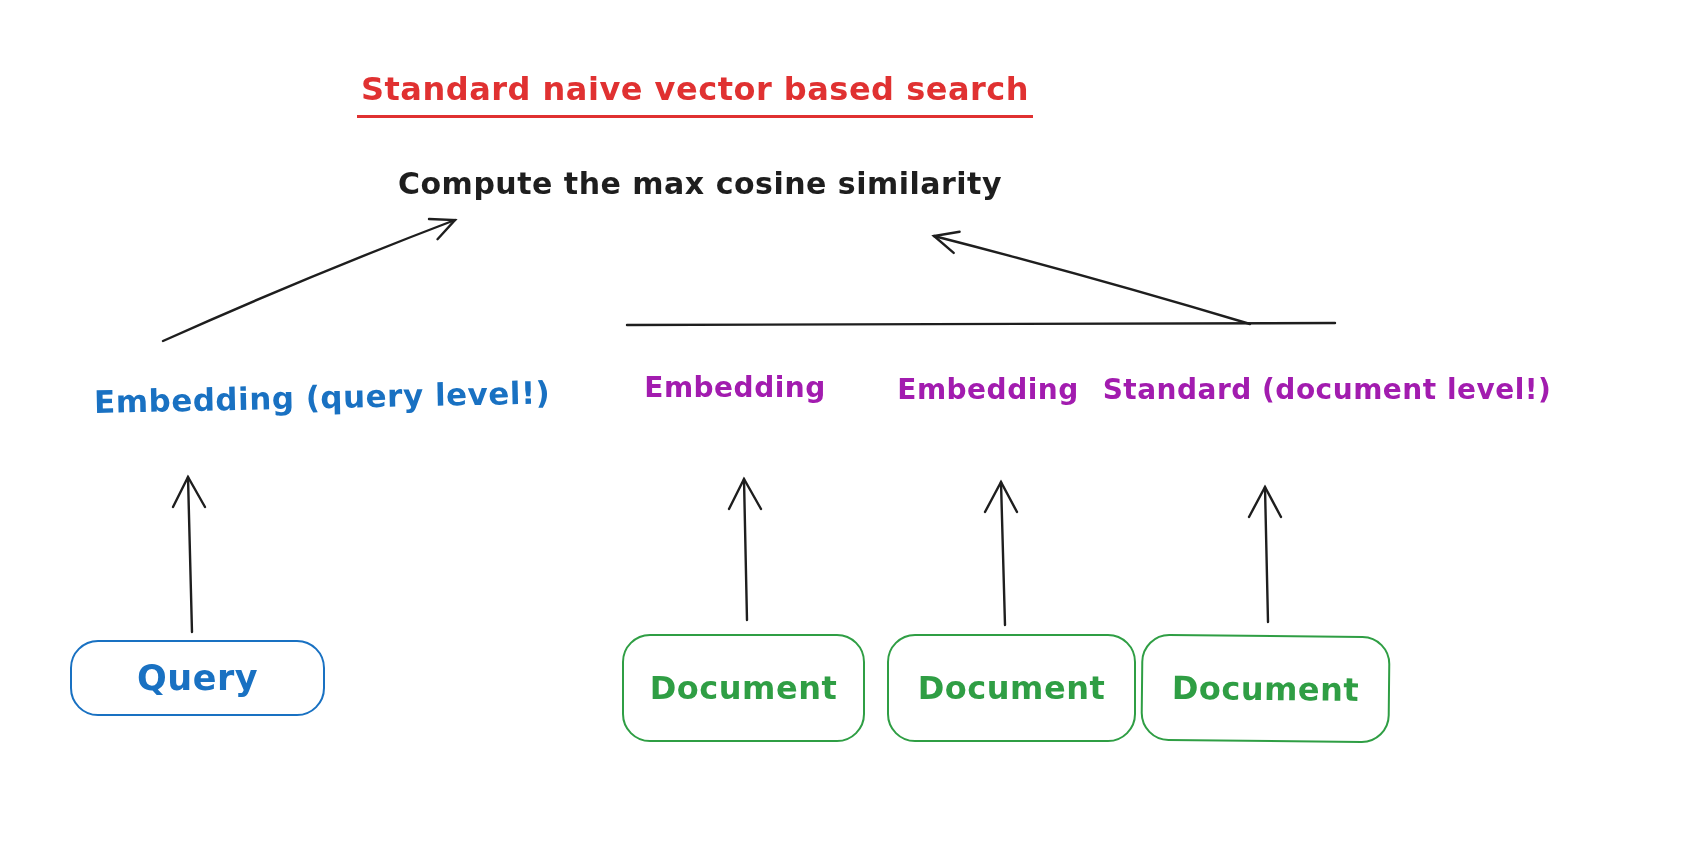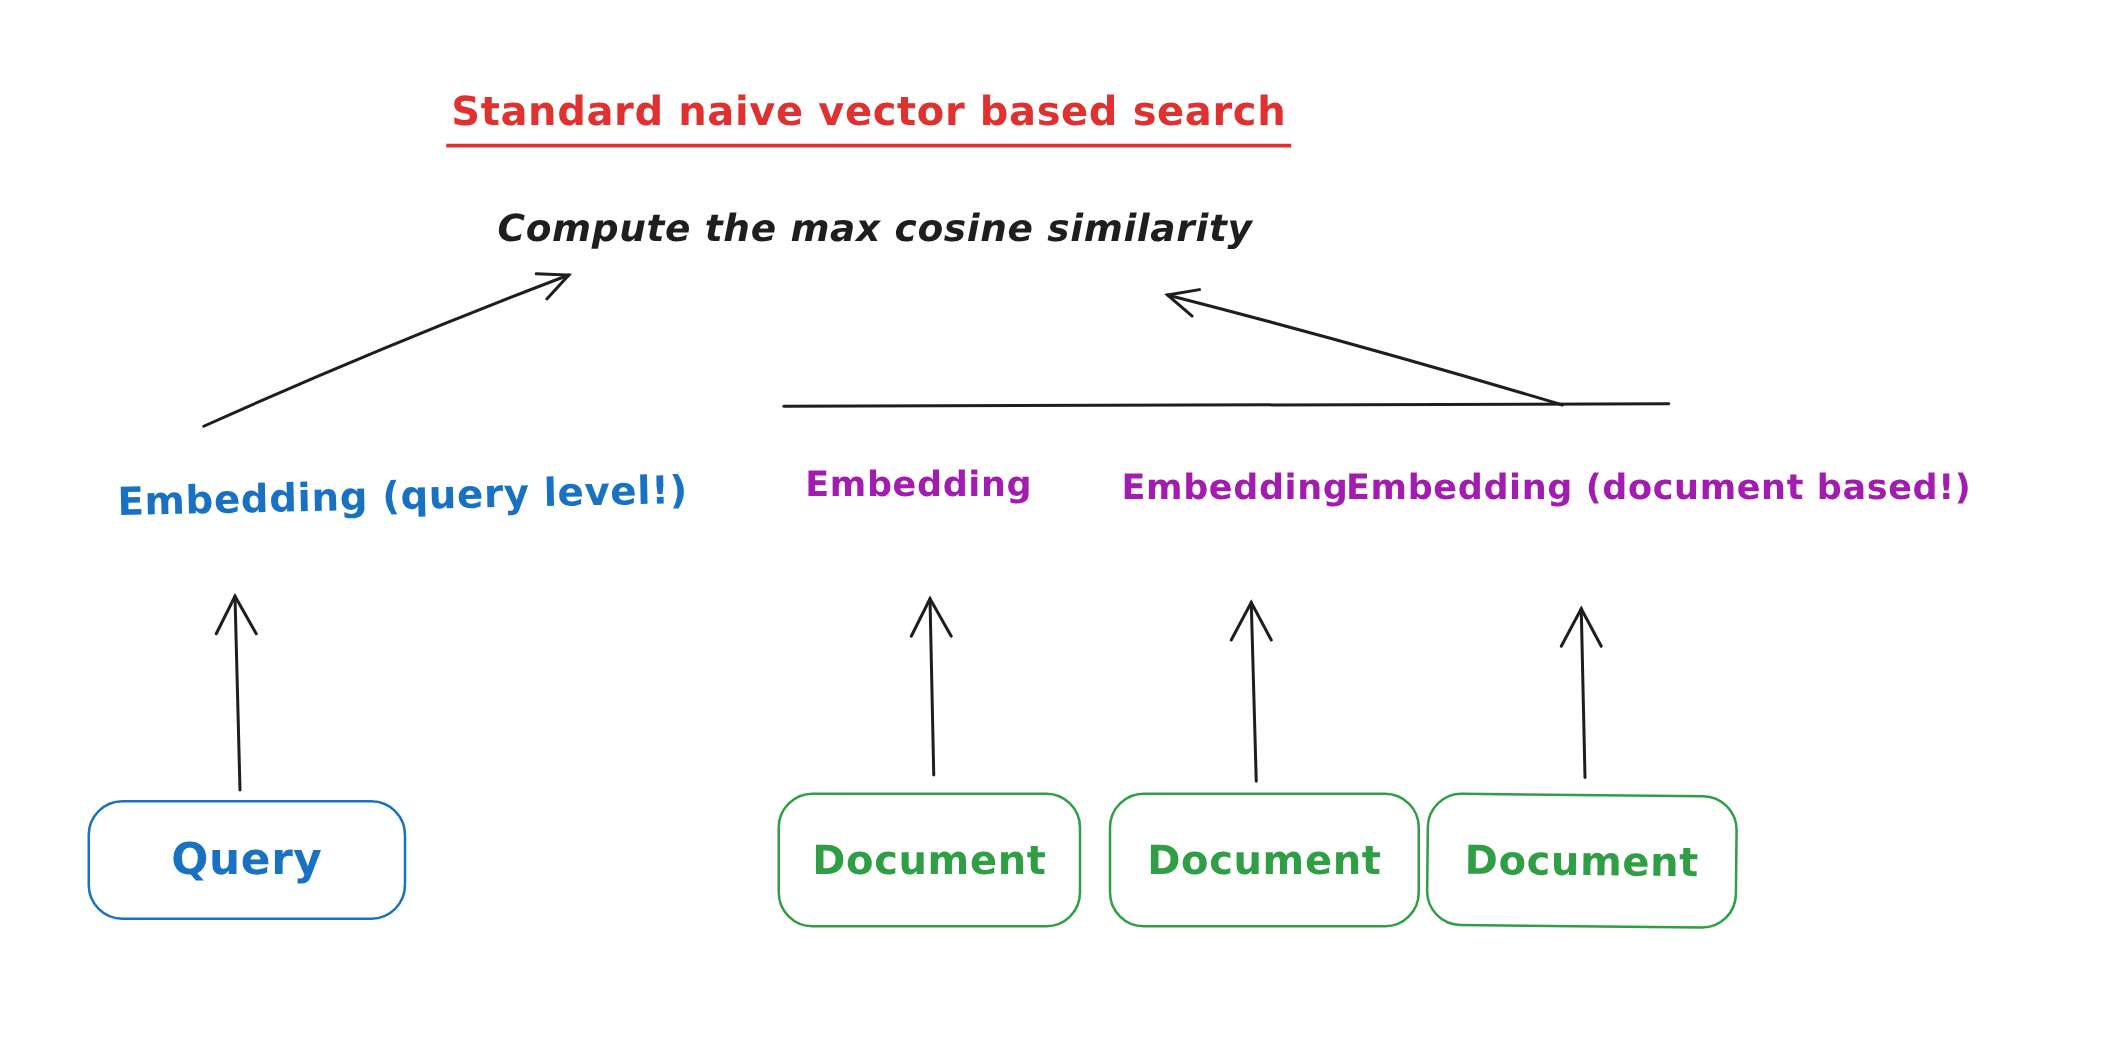--- a/index.html
+++ b/index.html
@@ -19,21 +19,20 @@
     color:#e03131;
     padding:0 4px 7px 4px;
     border-bottom:3px solid #e03131;
     letter-spacing:0.5px;
   }
   .compute{
     left:700px;top:166px;
     font-size:30px;font-weight:bold;
     color:#1e1e1e;
     letter-spacing:0.5px;
-    font-style:italic;
   }
   .emb-label{font-weight:bold;letter-spacing:0.5px;}
   .emb-blue{
     left:94px;top:384px;
     font-size:31px;color:#1971c2;
     transform:rotate(-1.2deg);
     transform-origin:left center;
   }
   .emb-green{font-size:28px;color:#a21caf;}
   .emb-g1{left:735px;top:371px;}
@@ -42,21 +41,21 @@
   .node{
     position:absolute;
     background:#ffffff;
     display:flex;align-items:center;justify-content:center;
     border-radius:28px;
     box-sizing:border-box;
     font-weight:bold;letter-spacing:0.5px;
   }
   .node-blue{border:2.5px solid #1971c2;color:#1971c2;}
   .node-green{border:2.5px solid #2f9e44;color:#2f9e44;}
-  .query-box{left:70px;top:640px;width:255px;height:96px;font-size:35px;}
+  .query-box{left:70px;top:640px;width:255px;height:76px;font-size:35px;}
   .doc-box{font-size:32px;}
   .doc-1{left:622px;top:634px;width:243px;height:108px;}
   .doc-2{left:887px;top:634px;width:249px;height:108px;}
   .doc-3{left:1141px;top:635px;width:249px;height:107px;transform:rotate(0.6deg);}
   svg.arrows{position:absolute;left:0;top:0;pointer-events:none;}
   svg.arrows path, svg.arrows line{
     stroke:#1e1e1e;stroke-width:2.4;fill:none;stroke-linecap:round;
   }
 </style>
 </head>
@@ -104,21 +103,21 @@
   <div class="abs centered title">Standard naive vector based search</div>
 
   <div class="abs centered compute">Compute the max cosine similarity</div>
 
   <div class="abs emb-label emb-blue">Embedding (query level!)</div>
 
   <div class="abs centered emb-label emb-green emb-g1">Embedding</div>
 
   <div class="abs centered emb-label emb-green emb-g2">Embedding</div>
 
-  <div class="abs centered emb-label emb-green emb-g3">Embedding (document based!)</div>
+  <div class="abs centered emb-label emb-green emb-g3">Standard (document level!)</div>
 
   <div class="node node-blue query-box">
     <span>Query</span>
   </div>
 
   <div class="node node-green doc-box doc-1">
     <span>Document</span>
   </div>
 
   <div class="node node-green doc-box doc-2">

